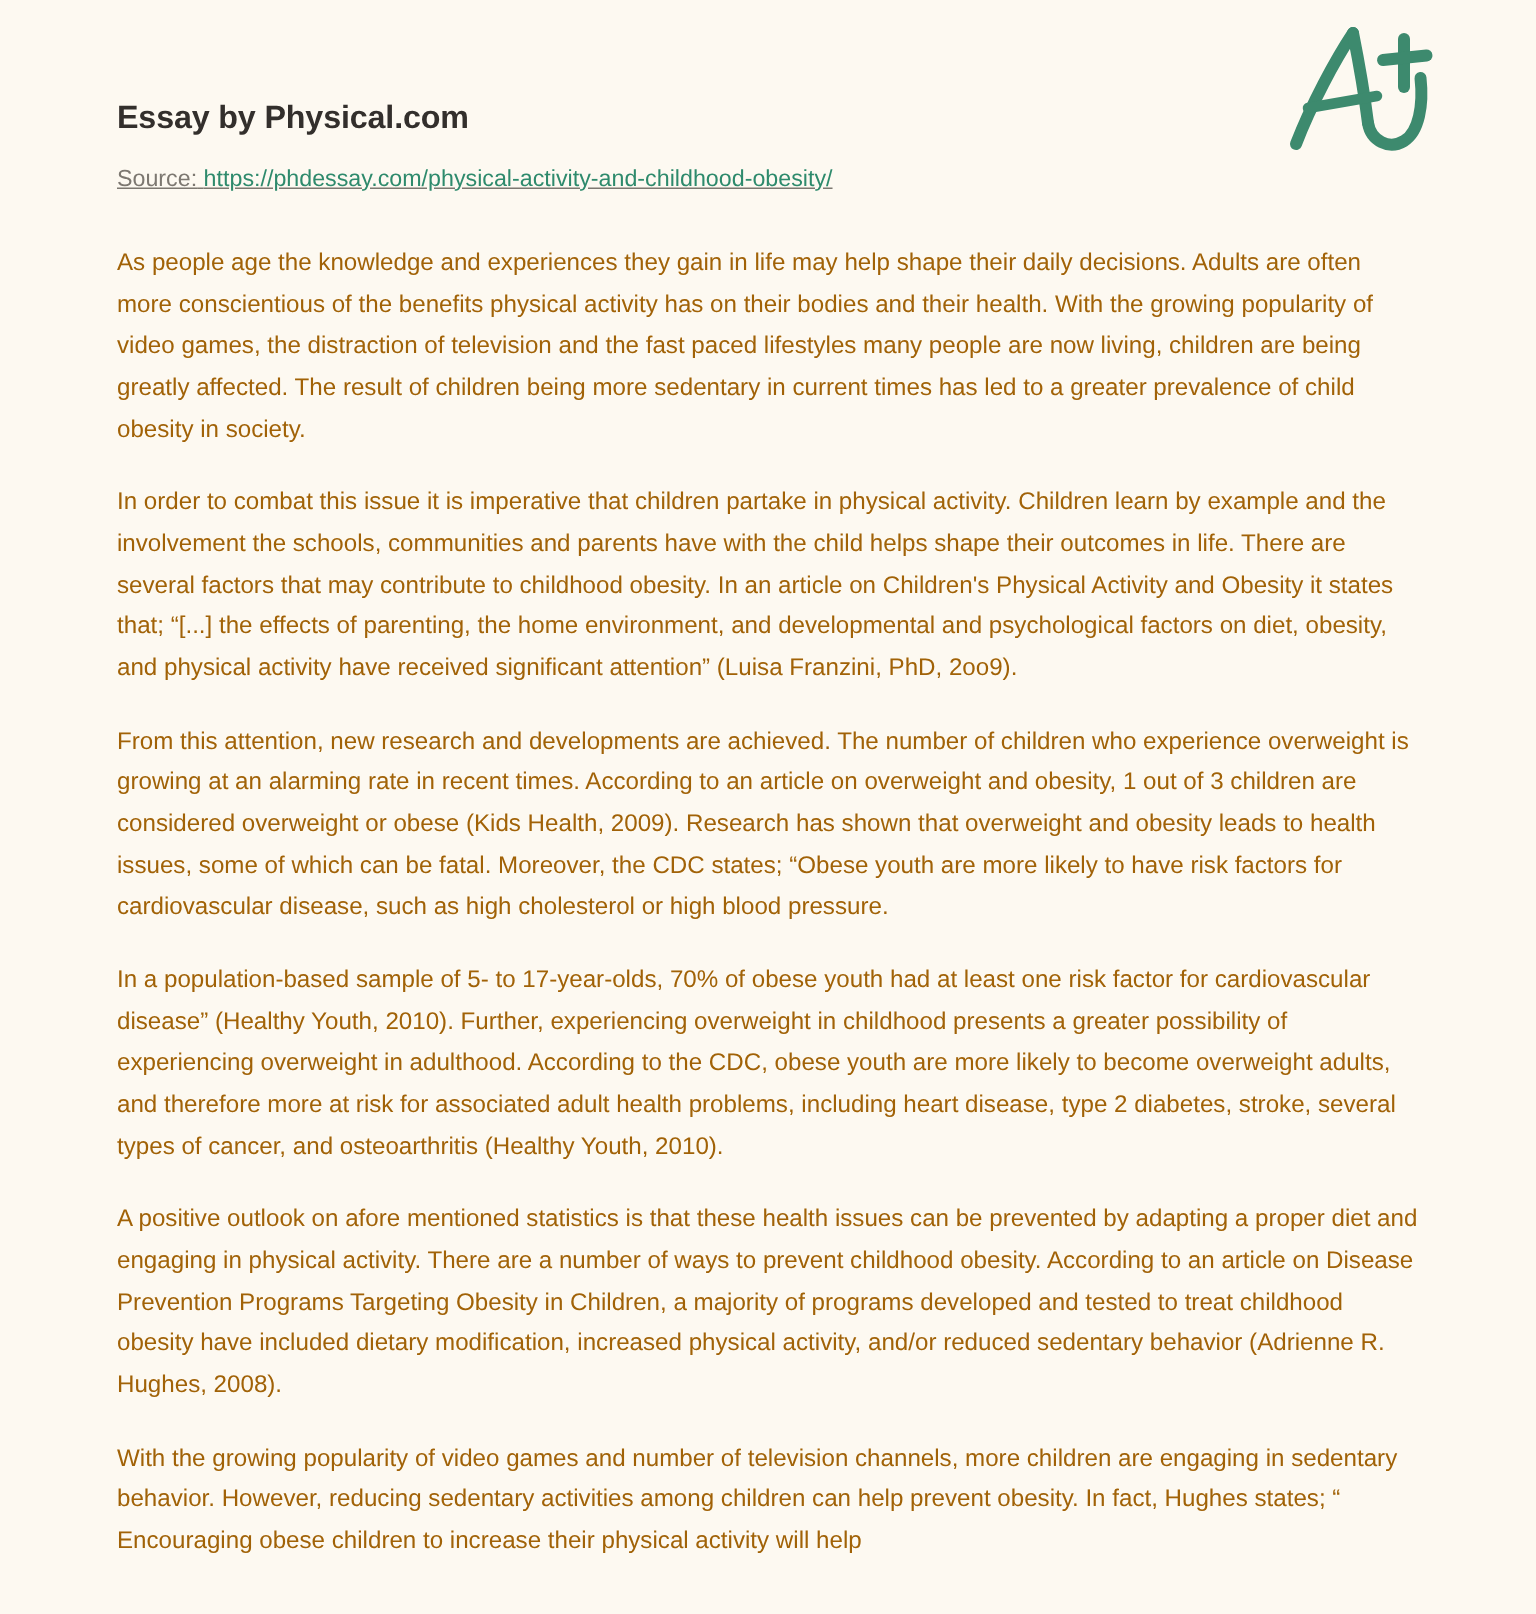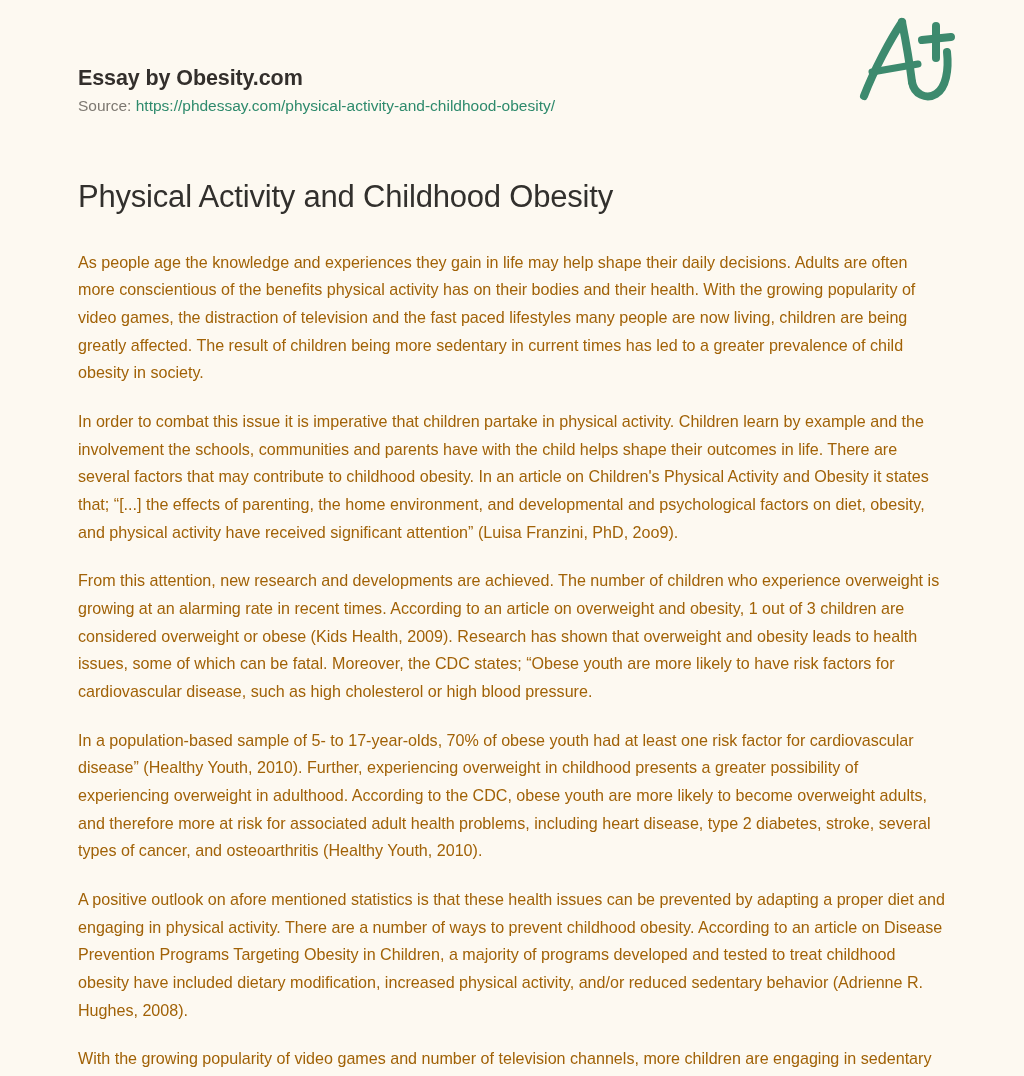--- a/index.html
+++ b/index.html
@@ -29,25 +29,26 @@
     padding-top: 66px;
   }
   .brand-line {
     font-size: 21.5px;
     font-weight: bold;
     letter-spacing: -0.1px;
     color: #332f2c;
     line-height: 1.2;
   }
   .source-line {
-    margin-top: 4px;
+    margin-top: 18px;
     font-size: 15.5px;
     line-height: 1.3;
     color: #7d7871;
     white-space: nowrap;
+    text-decoration: underline;
   }
   .source-label {
     color: #7d7871;
   }
   .source-url {
     color: #2e8a6c;
     text-decoration: none;
   }
 
   
@@ -84,41 +85,40 @@
     text-align: left;
   }
 </style>
 </head>
 <body>
 
 <div class="page">
 
   <div class="masthead">
 
-    <div class="brand-line">Essay by Obesity.com</div>
+    <div class="brand-line">Essay by Physical.com</div>
 
     <div class="source-line">
       <span class="source-label">Source:</span>
       <a class="source-url" href="#">https://phdessay.com/physical-activity-and-childhood-obesity/</a>
     </div>
 
     <svg class="logo" viewBox="0 0 112 96" aria-hidden="true">
       <g fill="none" stroke="#3d8a6e" stroke-linecap="round" stroke-linejoin="round">
         <path d="M14 88 C24 62, 40 32, 52 14" stroke-width="8"></path>
         <path d="M52 14 C56 34, 60 58, 62 74" stroke-width="8"></path>
         <path d="M22 64 L68 56" stroke-width="7"></path>
         <path d="M86 18 L86 50" stroke-width="8"></path>
         <path d="M72 32 L101 29" stroke-width="8"></path>
         <path d="M62 74 C64 86, 76 92, 86 86 C96 80, 99 62, 97 44" stroke-width="8"></path>
       </g>
     </svg>
 
   </div>
 
-  <h1 class="doc-title">Physical Activity and Childhood Obesity</h1>
 
   <div class="article">
     <p>As people age the knowledge and experiences they gain in life may help shape their daily decisions. Adults are often more conscientious of the benefits physical activity has on their bodies and their health. With the growing popularity of video games, the distraction of television and the fast paced lifestyles many people are now living, children are being greatly affected. The result of children being more sedentary in current times has led to a greater prevalence of child obesity in society.</p>
     <p>In order to combat this issue it is imperative that children partake in physical activity. Children learn by example and the involvement the schools, communities and parents have with the child helps shape their outcomes in life. There are several factors that may contribute to childhood obesity. In an article on Children's Physical Activity and Obesity it states that; “[...] the effects of parenting, the home environment, and developmental and psychological factors on diet, obesity, and physical activity have received significant attention” (Luisa Franzini, PhD, 2oo9).</p>
     <p>From this attention, new research and developments are achieved. The number of children who experience overweight is growing at an alarming rate in recent times. According to an article on overweight and obesity, 1 out of 3 children are considered overweight or obese (Kids Health, 2009). Research has shown that overweight and obesity leads to health issues, some of which can be fatal. Moreover, the CDC states; “Obese youth are more likely to have risk factors for cardiovascular disease, such as high cholesterol or high blood pressure.</p>
     <p>In a population-based sample of 5- to 17-year-olds, 70% of obese youth had at least one risk factor for cardiovascular disease” (Healthy Youth, 2010). Further, experiencing overweight in childhood presents a greater possibility of experiencing overweight in adulthood. According to the CDC, obese youth are more likely to become overweight adults, and therefore more at risk for associated adult health problems, including heart disease, type 2 diabetes, stroke, several types of cancer, and osteoarthritis (Healthy Youth, 2010).</p>
     <p>A positive outlook on afore mentioned statistics is that these health issues can be prevented by adapting a proper diet and engaging in physical activity. There are a number of ways to prevent childhood obesity. According to an article on Disease Prevention Programs Targeting Obesity in Children, a majority of programs developed and tested to treat childhood obesity have included dietary modification, increased physical activity, and/or reduced sedentary behavior (Adrienne R. Hughes, 2008).</p>
     <p>With the growing popularity of video games and number of television channels, more children are engaging in sedentary behavior. However, reducing sedentary activities among children can help prevent obesity. In fact, Hughes states; “ Encouraging obese children to increase their physical activity will help</p>
   </div>
 

